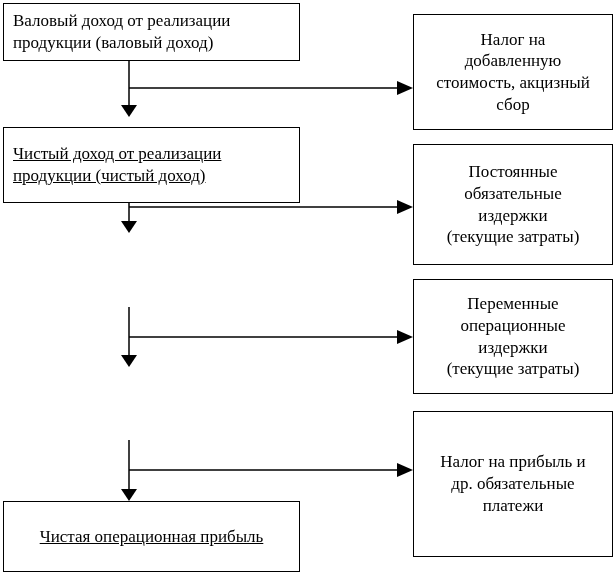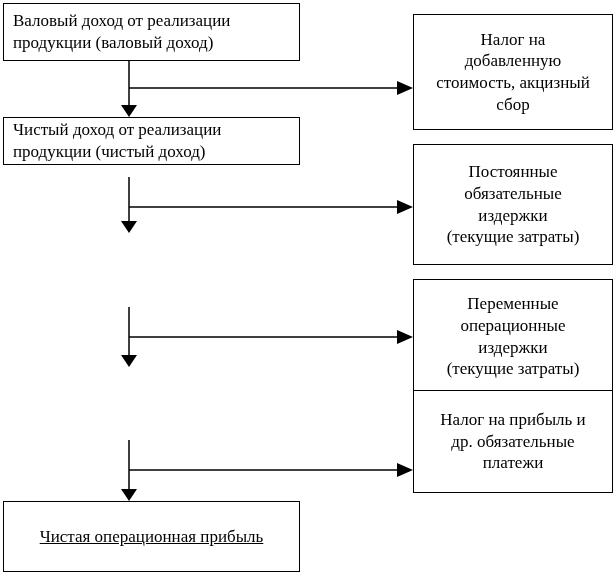--- a/index.html
+++ b/index.html
@@ -96,21 +96,21 @@
       <line x1="129" y1="470" x2="399" y2="470" stroke="#000" stroke-width="1.5"></line>
       <polygon points="397,463 397,477 413,470" fill="#000"></polygon>
     </g>
   </svg>
 
   <div class="box flow" style="top:3px; height:58px;">
     <span class="label">Валовый доход от реализации
 продукции (валовый доход)</span>
   </div>
 
-  <div class="box flow" style="top:117px; height:48px;">
+  <div class="box flow" style="top:127px; height:76px;text-decoration:underline;">
     <span class="label">Чистый доход от реализации
 продукции (чистый доход)</span>
   </div>
 
 
 
   <div class="box flow centered" style="top:501px; height:71px;">
     <span class="label">Чистая операционная прибыль</span>
   </div>
 
@@ -128,19 +128,19 @@
 (текущие затраты)</span>
   </div>
 
   <div class="box ded" style="top:279px; height:115px;">
     <span class="label">Переменные
 операционные
 издержки
 (текущие затраты)</span>
   </div>
 
-  <div class="box ded" style="top:390px; height:103px;">
+  <div class="box ded" style="top:411px; height:146px;">
     <span class="label">Налог на прибыль и
 др. обязательные
 платежи</span>
   </div>
 
 </div>
 
 </body></html>

